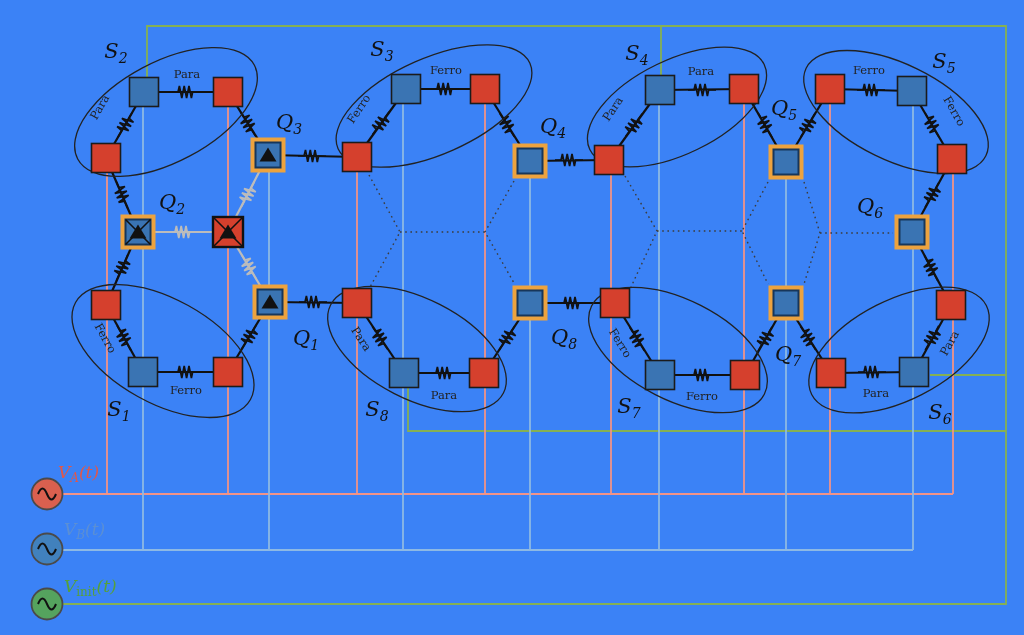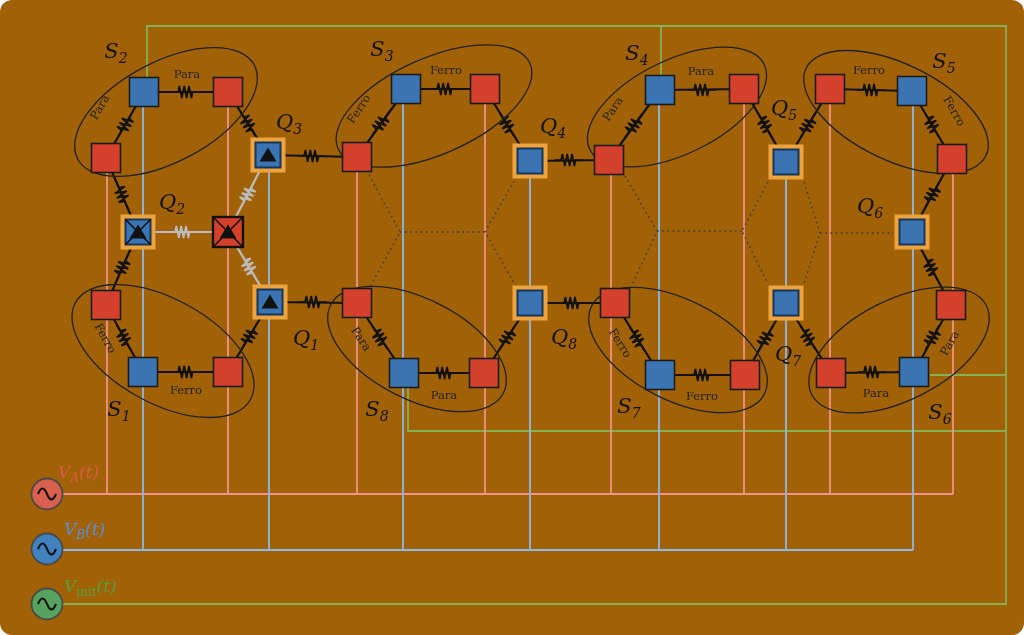--- a/index.html
+++ b/index.html
@@ -1,17 +1,17 @@
 <!DOCTYPE html>
 <html><head>
 <meta charset="utf-8">
 <style>
   html,body{margin:0;padding:0;background:#ffffff;}
-  .stage{position:relative;width:1024px;height:635px;background:#a16207;overflow:hidden;
-         font-family:"DejaVu Serif", serif;border-radius:12px;}
+  .stage{position:relative;width:1024px;height:635px;background:#3b82f6;overflow:hidden;
+         font-family:"DejaVu Serif", serif;}
   svg{display:block;}
   .glabel{font-family:"DejaVu Serif",serif;font-style:italic;font-size:21px;fill:#111;}
   .glabel .sub{font-size:14px;font-style:italic;}
   .elabel{font-family:"DejaVu Serif",serif;font-size:11.5px;fill:#222;text-anchor:middle;}
   .slabel{font-family:"DejaVu Serif",serif;font-style:italic;font-size:17px;}
   .slabel .sub{font-size:12px;}
   .slabel .rm{font-style:normal;}
   .wire-red{stroke:#f19388;stroke-width:1.8;fill:none;}
   .wire-blue{stroke:#8db9e4;stroke-width:1.8;fill:none;}
   .wire-green{stroke:#85b054;stroke-width:1.8;fill:none;}

